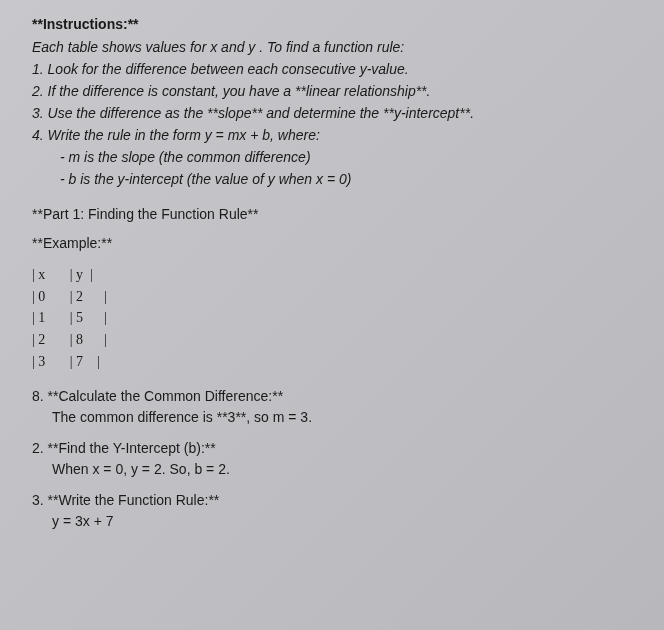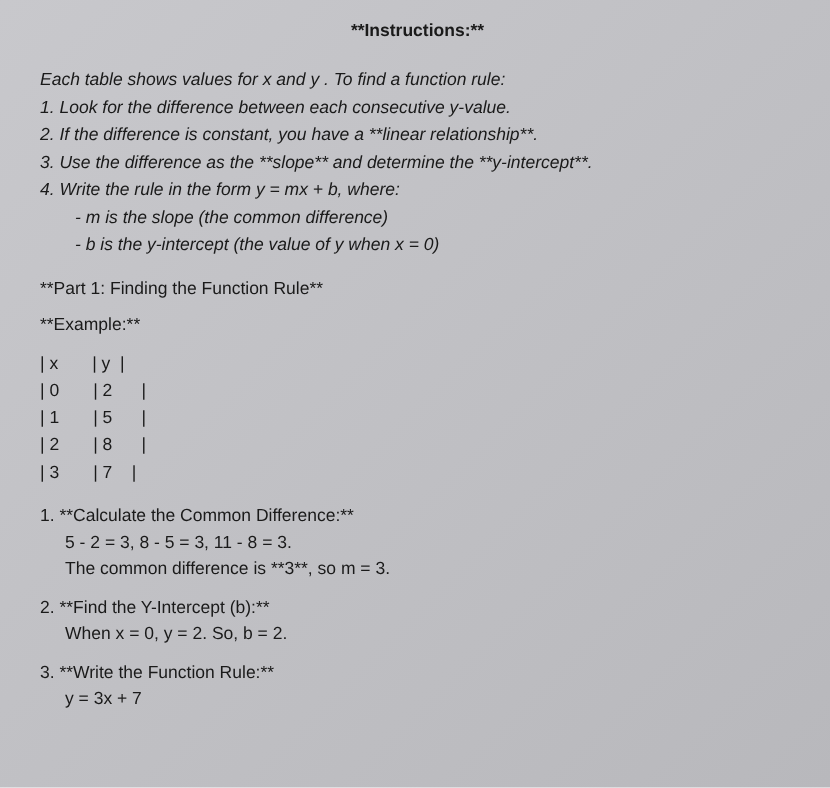--- a/index.html
+++ b/index.html
@@ -7,26 +7,26 @@
       width: 664px;
       height: 630px;
       background: linear-gradient(135deg, #c8c8cc 0%, #b8b8bc 100%);
       font-family: Arial, Helvetica, sans-serif;
       font-size: 14px;
       line-height: 1.5;
       color: #1a1a1a;
       padding: 14px 28px 14px 32px;
       overflow: hidden;
     }
-    .heading { font-weight: bold; margin-bottom: 18px; text-align: center; }
+    .heading { font-weight: bold; margin-bottom: 2px; }
     .line { margin-bottom: 1px; font-style: italic; }
     .indent1 { padding-left: 28px; }
     .section-title { font-weight: normal; margin-top: 14px; margin-bottom: 8px; }
     .sub-title { font-weight: normal; margin-top: 4px; margin-bottom: 10px; }
-    .table-block { font-family: Liberation Sans, sans-serif; margin: 4px 0 14px 0; line-height: 1.55; }
+    .table-block { font-family: Liberation Serif, serif; margin: 4px 0 14px 0; line-height: 1.55; }
     .table-row { white-space: pre; }
     .step-num { display: block; margin-top: 6px; }
     .step-body { padding-left: 20px; display: block; }
     .step-gap { margin-top: 10px; }
   </style>
 </head>
 <body>
 
 <div class="heading">**Instructions:**</div>
 <div class="line">Each table shows values for x and y . To find a function rule:</div>
@@ -42,22 +42,21 @@
 
 <div class="table-block">
   <div class="table-row">| x       | y  |</div>
   <div class="table-row">| 0       | 2      |</div>
   <div class="table-row">| 1       | 5      |</div>
   <div class="table-row">| 2       | 8      |</div>
   <div class="table-row">| 3       | 7    |</div>
 </div>
 
 <div>
-  <span class="step-num">1. **Calculate the Common Difference:**</span>
-  <span class="step-body">5 - 2 = 3, 8 - 5 = 3, 11 - 8 = 3.</span>
+  <span class="step-num">8. **Calculate the Common Difference:**</span>
   <span class="step-body">The common difference is **3**, so m = 3.</span>
 </div>
 
 <div class="step-gap">
   <span class="step-num">2. **Find the Y-Intercept (b):**</span>
   <span class="step-body">When x = 0, y = 2. So, b = 2.</span>
 </div>
 
 <div class="step-gap">
   <span class="step-num">3. **Write the Function Rule:**</span>

